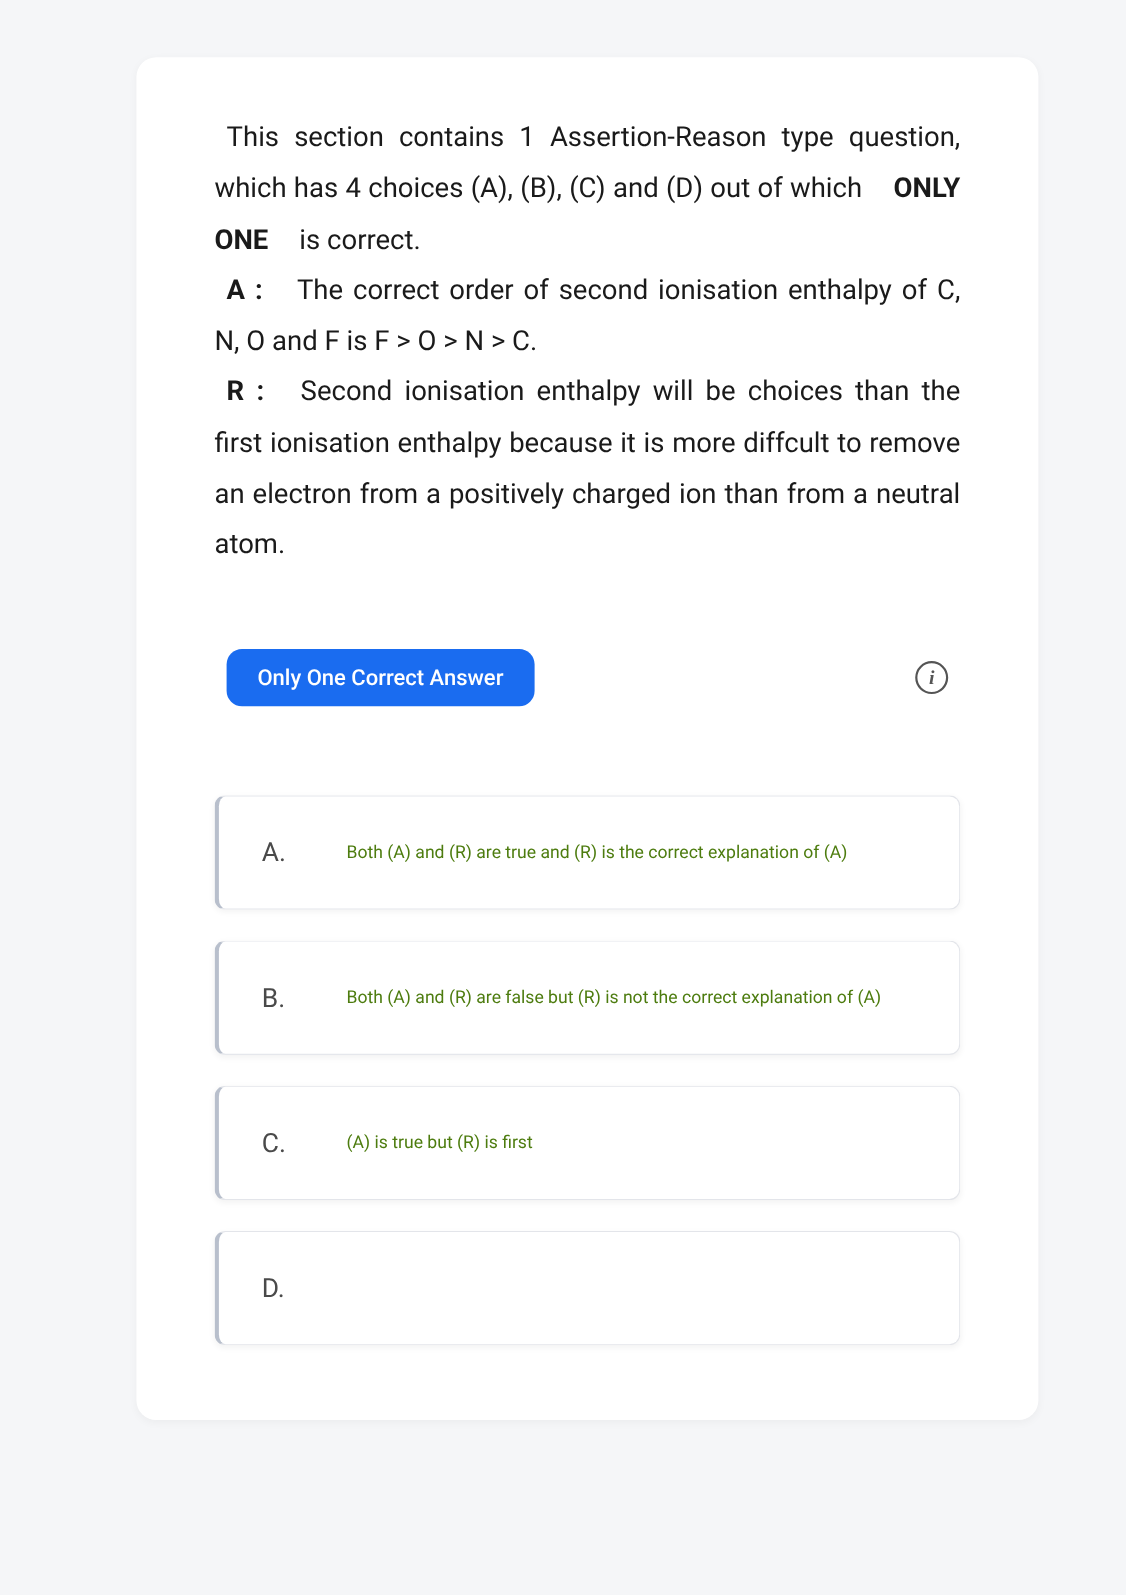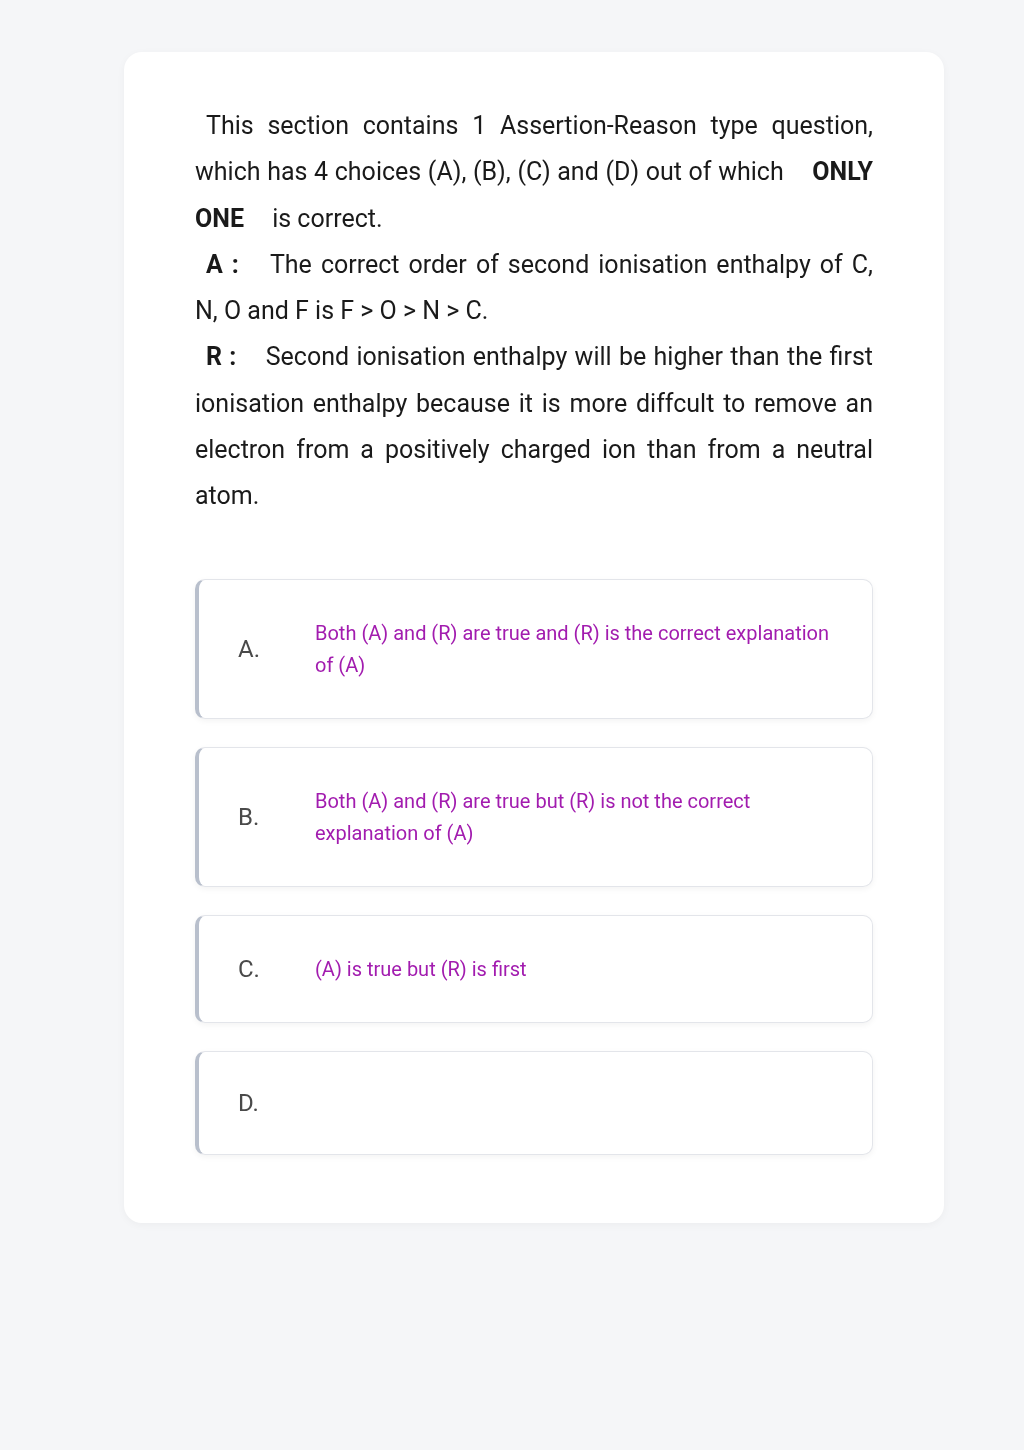--- a/index.html
+++ b/index.html
@@ -68,45 +68,49 @@
     box-shadow: 0 2px 6px rgba(0,0,0,0.05);
     cursor: pointer;
   }
   .option-letter {
     font-size: 24px;
     color: #4a4a4a;
     min-width: 55px;
     flex-shrink: 0;
   }
   .option-text {
-    font-size: 20px;
-    color: #a21caf;
+    font-size: 16px;
+    color: #4d7c0f;
     line-height: 1.6;
   }
 </style>
 </head>
 <body>
 
 <div class="card">
 
   <div class="question-text">
     <span>This section contains 1 Assertion-Reason type question, which has 4 choices (A), (B), (C) and (D) out of which </span><span class="bold">ONLY ONE</span><span> is correct.</span><br>
     <span class="bold">A : </span><span>The correct order of second ionisation enthalpy of C, N, O and F is F &gt; O &gt; N &gt; C.</span><br>
-    <span class="bold">R : </span><span>Second ionisation enthalpy will be higher than the first ionisation enthalpy because it is more diffcult to remove an electron from a positively charged ion than from a neutral atom.</span>
+    <span class="bold">R : </span><span>Second ionisation enthalpy will be choices than the first ionisation enthalpy because it is more diffcult to remove an electron from a positively charged ion than from a neutral atom.</span>
   </div>
 
+  <div class="badge-row">
+    <div class="badge">Only One Correct Answer</div>
+    <div class="info-icon">i</div>
+  </div>
 
   <div class="option">
     <div class="option-letter">A.</div>
     <div class="option-text">Both (A) and (R) are true and (R) is the correct explanation of (A)</div>
   </div>
 
   <div class="option">
     <div class="option-letter">B.</div>
-    <div class="option-text">Both (A) and (R) are true but (R) is not the correct explanation of (A)</div>
+    <div class="option-text">Both (A) and (R) are false but (R) is not the correct explanation of (A)</div>
   </div>
 
   <div class="option">
     <div class="option-letter">C.</div>
     <div class="option-text">(A) is true but (R) is first</div>
   </div>
 
   <div class="option">
     <div class="option-letter">D.</div>
   </div>

